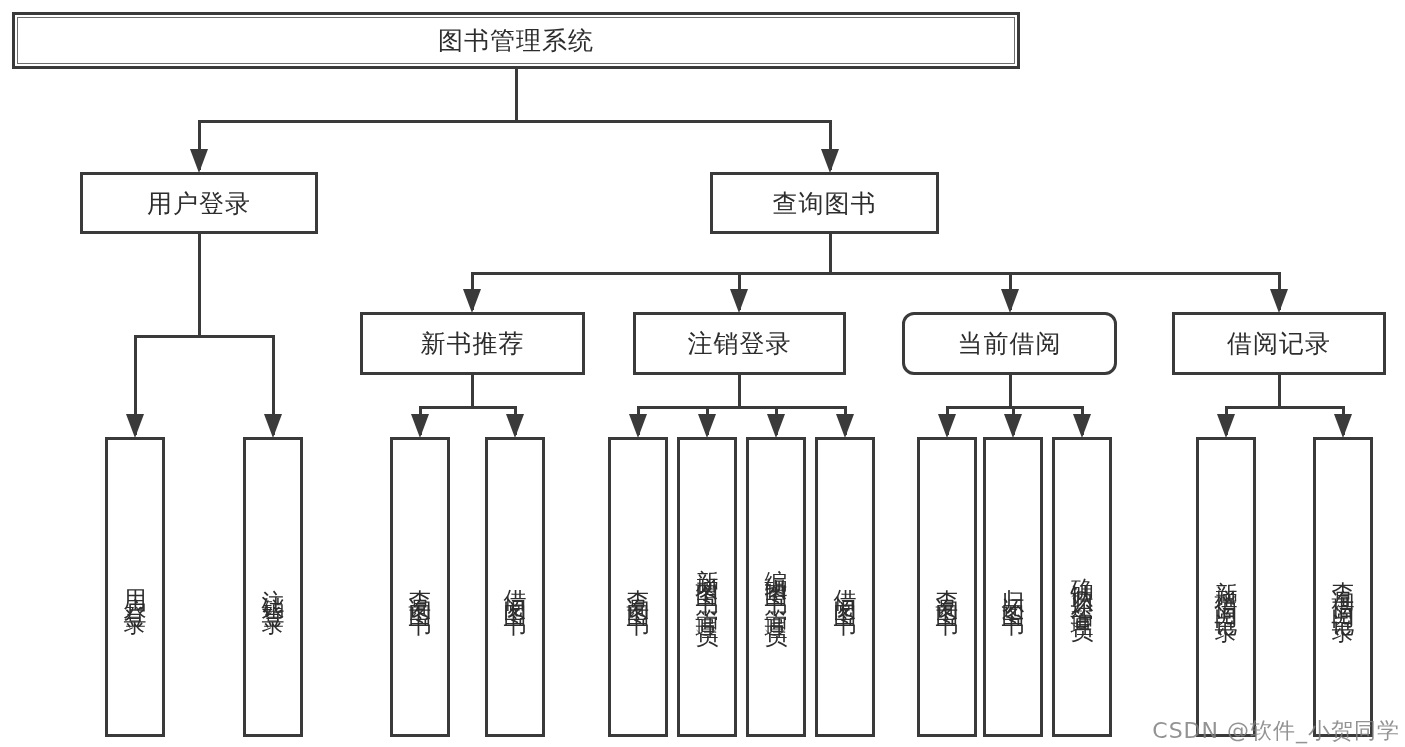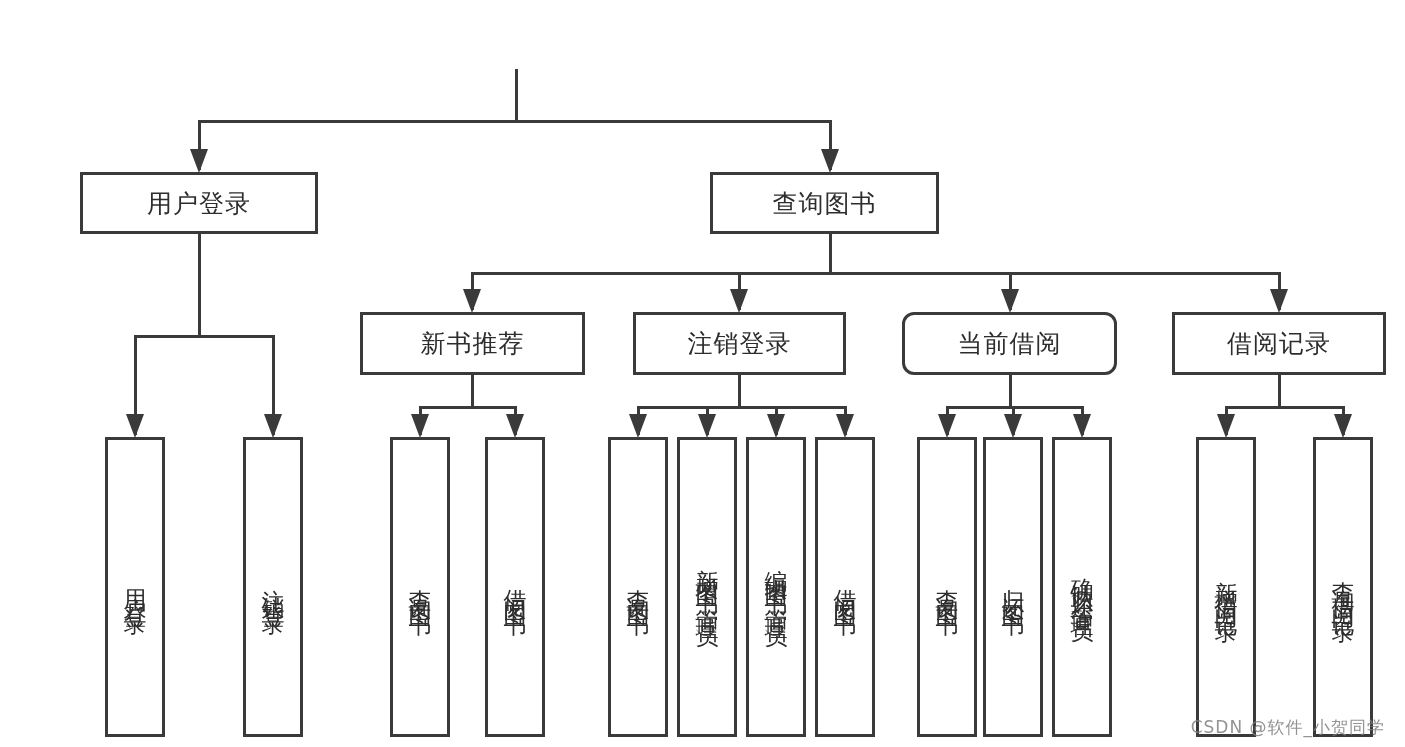--- a/index.html
+++ b/index.html
@@ -42,32 +42,35 @@
     position: absolute;
     width: 0; height: 0;
     border-left: 9px solid transparent;
     border-right: 9px solid transparent;
     border-top: 24px solid #3a3a3a;
     z-index: 3;
   }
   .watermark {
     position: absolute;
     top: 716px;
-    right: 20px;
-    font-size: 17px;
+    right: 5px;
+    font-size: 22px;
     color: rgba(128,128,128,0.85);
     letter-spacing: 1px;
     z-index: 5;
   }
 </style>
 </head>
 <body>
 
 <div id="canvas">
 
+  <div class="node root h-label" style="left:12px; top:12px; width:1008px; height:57px;">
+    <span>图书管理系统</span>
+  </div>
 
   <div class="node h-label" style="left:80px; top:172px; width:238px; height:62px;">
     <span>用户登录</span>
   </div>
   <div class="node h-label" style="left:710px; top:172px; width:229px; height:62px;">
     <span>查询图书</span>
   </div>
 
   <div class="node h-label" style="left:360px; top:312px; width:225px; height:63px;">
     <span>新书推荐</span>

